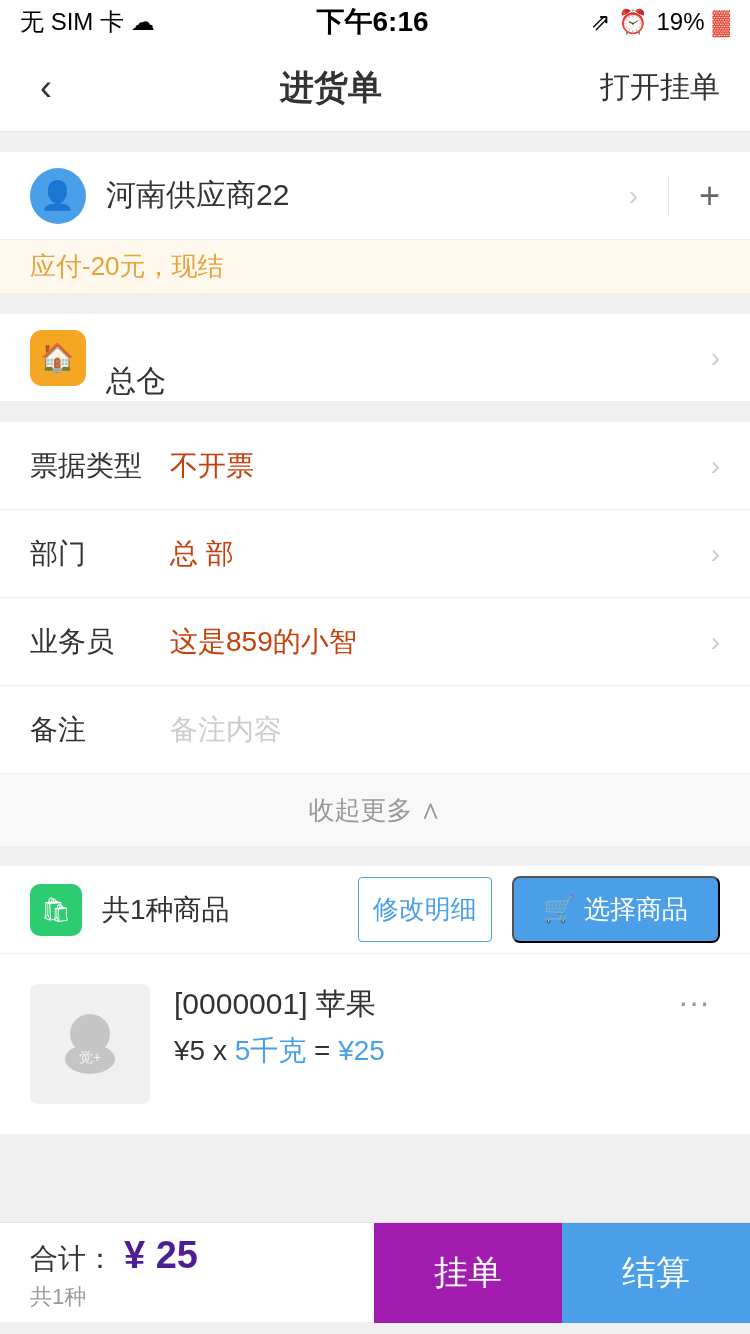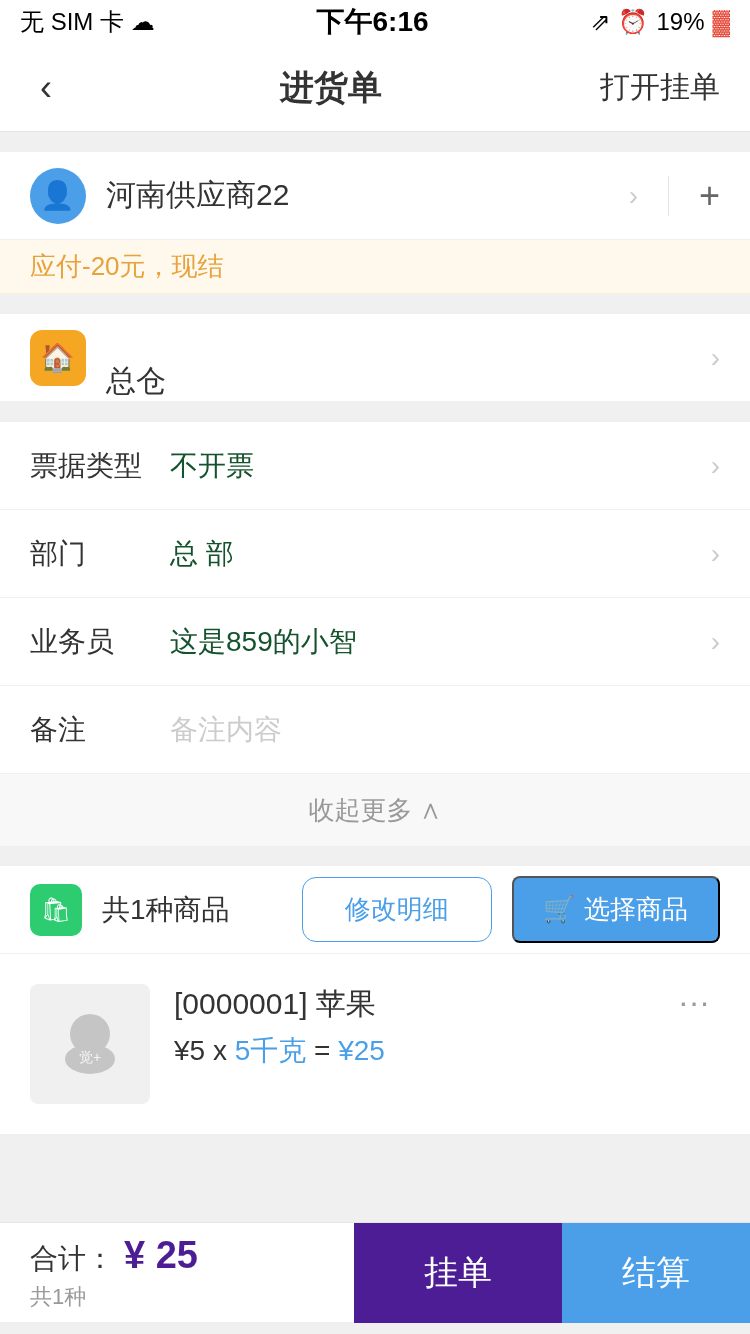--- a/index.html
+++ b/index.html
@@ -165,21 +165,21 @@
     }
     .form-label {
       width: 140px;
       font-size: 28px;
       color: #333;
       flex-shrink: 0;
     }
     .form-value {
       flex: 1;
       font-size: 28px;
-      color: #14532d;
+      color: #c2410c;
     }
     .form-placeholder {
       color: #ccc;
     }
 
     
     .collapse-row {
       display: flex;
       align-items: center;
       justify-content: center;
@@ -219,22 +219,22 @@
     }
     .product-count-text {
       flex: 1;
       font-size: 28px;
       color: #333;
     }
     .btn-outline {
       border: 1px solid #4a9fe8;
       color: #4a9fe8;
       background: #fff;
-      padding: 14px 42px;
-      border-radius: 14px;
+      padding: 14px 14px;
+      border-radius: 4px;
       font-size: 26px;
       cursor: pointer;
     }
     .btn-primary {
       background: #4a9fe8;
       color: #fff;
       padding: 14px 30px;
       border-radius: 8px;
       font-size: 26px;
       cursor: pointer;
@@ -315,23 +315,23 @@
       font-size: 38px;
       font-weight: 600;
       color: #4c1d95;
     }
     .total-sub {
       font-size: 22px;
       color: #999;
       margin-top: 4px;
     }
     .btn-suspend {
-      width: 208px;
+      width: 188px;
       height: 100px;
-      background: #4c1d95;
+      background: #a21caf;
       color: #fff;
       font-size: 34px;
       font-weight: 500;
       display: flex;
       align-items: center;
       justify-content: center;
       cursor: pointer;
     }
     .btn-checkout {
       width: 188px;

